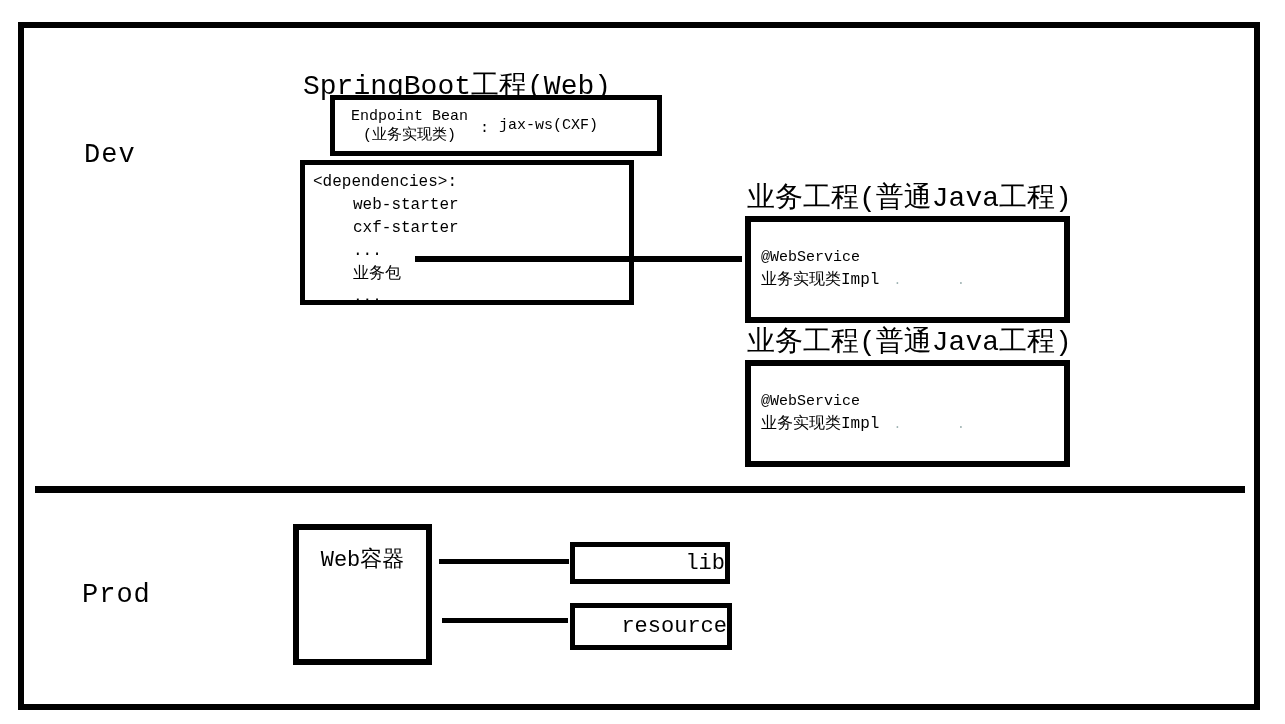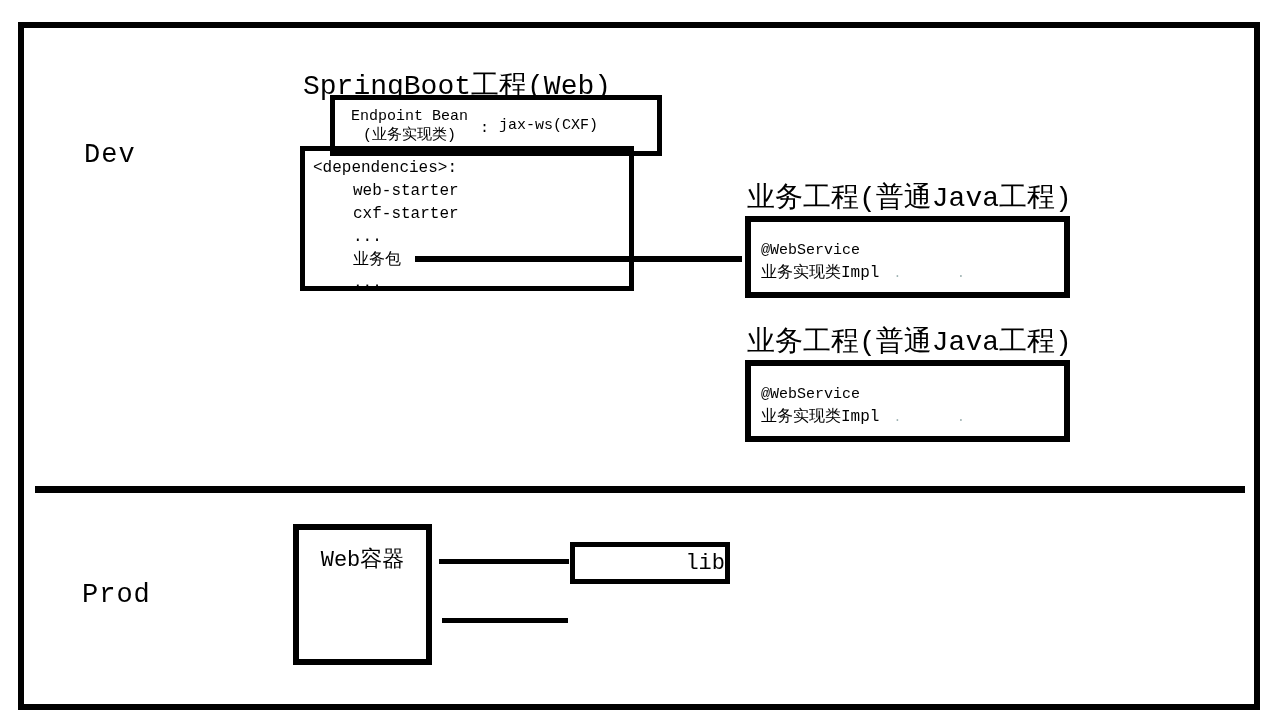--- a/index.html
+++ b/index.html
@@ -35,41 +35,41 @@
     padding-left: 16px;
     font-size: 15px;
     margin-left: 28px;
   }
   .endpoint-name { text-align: center; line-height: 19px; white-space: nowrap; }
   .endpoint-colon { margin: 0 10px 0 12px; padding-top: 6px; }
   .endpoint-impl { white-space: nowrap; }
 
   
   .dependencies-box {
-    left: 300px; top: 146px; width: 334px; height: 145px;
+    left: 300px; top: 160px; width: 334px; height: 145px;
     border: 5px solid #000;
     padding: 6px 0 0 8px;
     font-size: 16px; line-height: 23px;
   }
   .dep-item { padding-left: 40px; white-space: nowrap; }
 
   
   .hline { background: #000; }
   .connector-biz   { left: 415px; top: 256px; width: 327px; height: 6px; }
   .divider         { left: 35px;  top: 486px; width: 1210px; height: 7px; }
   .connector-lib   { left: 439px; top: 559px; width: 130px; height: 5px; }
   .connector-res   { left: 442px; top: 618px; width: 126px; height: 5px; }
 
   
   .biz-title-1 { left: 747px; top: 178px; }
   .biz-title-2 { left: 747px; top: 322px; }
   .biz-box {
-    width: 325px; height: 82px;
+    width: 325px; height: 107px;
     border: 6px solid #000;
-    padding: 17px 0 0 10px;
+    padding: 24px 0 0 10px;
     font-size: 15px; line-height: 23px;
   }
   .biz-box-1 { left: 745px; top: 216px; }
   .biz-box-2 { left: 745px; top: 360px; }
   .impl-line { font-size: 16px; white-space: nowrap; }
   .impl-dots { color: #9fb3b3; font-size: 13px; letter-spacing: 24px; margin-left: 14px; }
 
   
   .web-container-box {
     left: 293px; top: 524px; width: 139px; height: 141px;
@@ -139,14 +139,17 @@
   <div class="abs web-container-box">
     <span>Web容器</span>
   </div>
 
   <div class="abs hline connector-lib"></div>
   <div class="abs artifact-box lib-box">
     <span>lib</span>
   </div>
 
   <div class="abs hline connector-res"></div>
+  <div class="abs artifact-box resource-box">
+    <span>resource</span>
+  </div>
 
 </div>
 
 </body></html>

